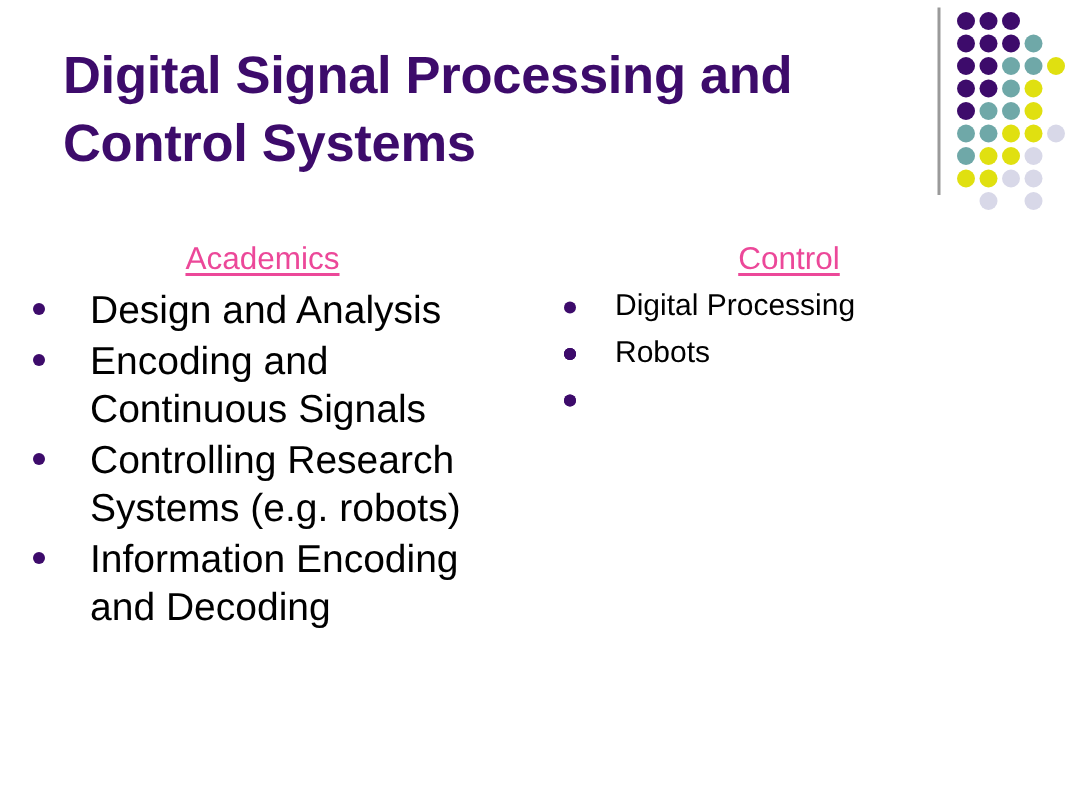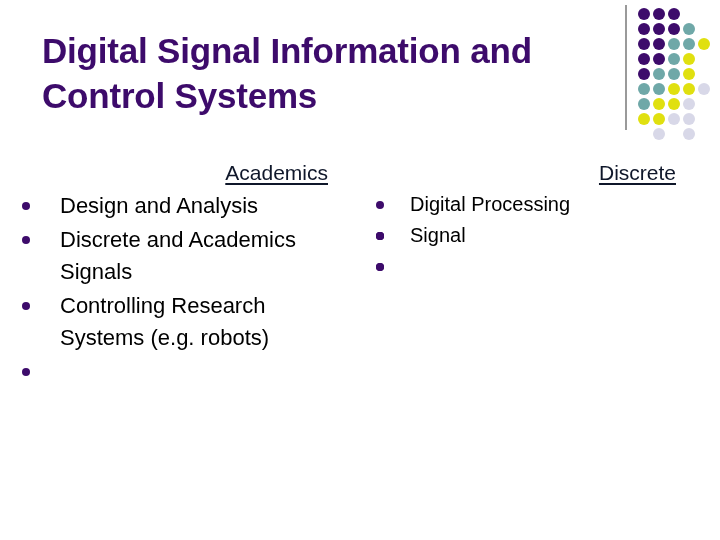--- a/index.html
+++ b/index.html
@@ -69,22 +69,22 @@
     width: 720px;
   }
   .col {
     position: absolute;
     top: 0;
   }
   .col-left  { left: 22px;  width: 330px; }
   .col-right { left: 376px; width: 330px; }
 
   .col-heading {
-    text-align: right;
-    color: #0f172a;
+    text-align: center;
+    color: #ec4899;
     font-family: "Liberation Sans", sans-serif;
     font-size: 21px;
     line-height: 26px;
     text-decoration: underline;
     text-underline-offset: 3px;
     margin: 0 0 4px 0;
   }
   .col-left .col-heading  { padding-right: 24px; }
   .col-right .col-heading { padding-right: 30px; }
 
@@ -106,41 +106,41 @@
     height: 8px;
     border-radius: 50%;
     background: #3D0B6B;
   }
   ul.bullets li .bullet-text {
     display: block;
   }
 
   
   .col-left ul.bullets li {
-    font-size: 22px;
+    font-size: 26px;
     line-height: 32px;
     padding-left: 38px;
   }
   .col-left ul.bullets li .bullet-dot { top: 12px; }
 
   
   .col-right ul.bullets li {
     font-size: 20px;
     line-height: 29px;
     padding-left: 34px;
   }
   .col-right ul.bullets li .bullet-dot { top: 11px; }
 </style>
 </head>
 <body style="background: rgb(255, 255, 255);">
 
 <div class="slide">
 
   <div class="title-block">
-    <h1 class="slide-title">Digital Signal Information and Control Systems</h1>
+    <h1 class="slide-title">Digital Signal Processing and Control Systems</h1>
   </div>
 
   <div class="logo-divider" style="background: rgb(154, 154, 154);"></div>
   <div class="dot-grid" id="dot-grid">
       <span class="dot" style="left: 0px; top: 0px; width: 12px; height: 12px; background: rgb(61, 11, 107);"></span>
       <span class="dot" style="left: 15px; top: 0px; width: 12px; height: 12px; background: rgb(61, 11, 107);"></span>
       <span class="dot" style="left: 30px; top: 0px; width: 12px; height: 12px; background: rgb(61, 11, 107);"></span>
       <span class="dot" style="left: 0px; top: 15px; width: 12px; height: 12px; background: rgb(61, 11, 107);"></span>
       <span class="dot" style="left: 15px; top: 15px; width: 12px; height: 12px; background: rgb(61, 11, 107);"></span>
       <span class="dot" style="left: 30px; top: 15px; width: 12px; height: 12px; background: rgb(61, 11, 107);"></span>
@@ -179,48 +179,49 @@
 
     <div class="col col-left">
       <div class="col-heading">Academics</div>
       <ul class="bullets" id="list-academics">
           <li>
             <span class="bullet-dot" style="background: rgb(61, 11, 107);"></span>
             <span class="bullet-text">Design and Analysis</span>
           </li>
           <li>
             <span class="bullet-dot" style="background: rgb(61, 11, 107);"></span>
-            <span class="bullet-text">Discrete and Academics Signals</span>
+            <span class="bullet-text">Encoding and Continuous Signals</span>
           </li>
           <li>
             <span class="bullet-dot" style="background: rgb(61, 11, 107);"></span>
             <span class="bullet-text">Controlling Research Systems (e.g. robots)</span>
           </li>
           <li>
             <span class="bullet-dot" style="background: rgb(61, 11, 107);"></span>
+            <span class="bullet-text">Information Encoding and Decoding</span>
           </li>
         </ul>
     </div>
 
     <div class="col col-right">
-      <div class="col-heading">Discrete</div>
+      <div class="col-heading">Control</div>
       <ul class="bullets" id="list-research">
           <li>
             <span class="bullet-dot" style="background: rgb(61, 11, 107);"></span>
             <span class="bullet-text">Digital Processing</span>
           </li>
           <li>
             <span class="bullet-dot" style="background: rgb(61, 11, 107);"></span>
           </li>
           <li>
             <span class="bullet-dot" style="background: rgb(61, 11, 107);"></span>
           </li>
           <li>
             <span class="bullet-dot" style="background: rgb(61, 11, 107);"></span>
-            <span class="bullet-text">Signal</span>
+            <span class="bullet-text">Robots</span>
           </li>
           <li>
             <span class="bullet-dot" style="background: rgb(61, 11, 107);"></span>
           </li>
           <li>
             <span class="bullet-dot" style="background: rgb(61, 11, 107);"></span>
           </li>
         </ul>
     </div>
 

